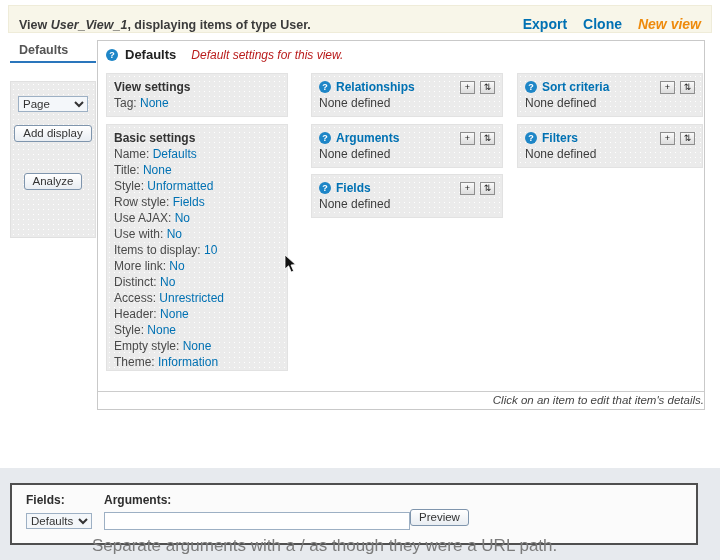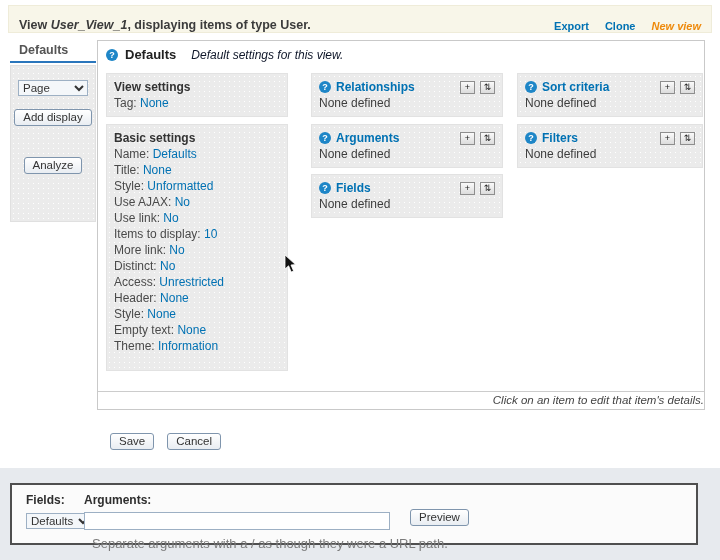--- a/index.html
+++ b/index.html
@@ -3,39 +3,39 @@
 <meta charset="utf-8">
 <style>
   * { margin:0; padding:0; box-sizing:border-box; }
   body { background:#fff; font-family:"Liberation Sans", sans-serif; }
   #screen { position:relative; width:720px; height:560px; background:#fff; overflow:hidden; font-size:12px; color:#3d3d3d; }
 
   
   .topbar { position:absolute; left:8px; top:5px; width:704px; height:28px; background:#f8f6e9; border:1px solid #efecd9; display:flex; align-items:flex-end; justify-content:space-between; padding:0 10px; }
   .topbar .title { font-weight:bold; color:#3b3b3b; font-size:12.5px; }
   .topbar .title em { font-style:italic; }
-  .topbar .links { display:flex; gap:16px; font-weight:bold; font-size:11px; }
+  .topbar .links { display:flex; gap:16px; font-weight:bold; font-size:14px; }
   .link-blue { color:#0071b3; text-decoration:none; cursor:pointer; }
   .link-orange { color:#ee8a0c; font-style:italic; text-decoration:none; cursor:pointer; }
 
   
   .sidebar { position:absolute; left:10px; top:40px; width:86px; }
   .tab { font-weight:bold; color:#555; font-size:12.5px; padding:3px 0 4px 9px; border-bottom:2px solid #2a76bc; background:#fff; }
-  .display-box { margin-top:2px; height:157px; background-color:#ebebeb; background-image:radial-gradient(#ffffff 22%, rgba(255,255,255,0) 24%); background-size:5px 5px; border:1px solid #e0e0e0; padding-top:14px; text-align:center; }
+  .display-box { margin-top:18px; height:157px; background-color:#ebebeb; background-image:radial-gradient(#ffffff 22%, rgba(255,255,255,0) 24%); background-size:5px 5px; border:1px solid #e0e0e0; padding-top:14px; text-align:center; }
   select { font-family:"Liberation Sans", sans-serif; font-size:11.5px; color:#333; border:1px solid #9db0c4; background:#f4f7fa; }
   .display-box select { width:70px; }
   .btn { font-family:"Liberation Sans", sans-serif; font-size:11.5px; color:#333; background:linear-gradient(#ffffff,#e9edf2); border:1px solid #7f95ad; border-radius:3px; padding:1px 8px 2px; cursor:pointer;text-align:center; }
   .display-box .btn-add { margin-top:13px; }
   .display-box .btn-analyze { margin-top:31px; }
 
   
   .panel { position:absolute; left:97px; top:40px; width:608px; height:370px; border:1px solid #c9c9c9; background:#fff; }
   .panel-head { display:flex; align-items:center; gap:7px; padding:6px 0 0 8px; }
   .panel-head .h { font-weight:bold; color:#222; font-size:13px; }
-  .panel-head .sub { font-style:italic; color:#0f172a; font-size:12px; margin-left:8px; }
+  .panel-head .sub { font-style:italic; color:#b91c1c; font-size:12px; margin-left:8px; }
   .help-icon { display:inline-block; width:12px; height:12px; border-radius:50%; background:#1e86c7; color:#fff; font-size:9px; font-weight:bold; line-height:12px; text-align:center; cursor:pointer; flex:none; }
 
   .box { position:absolute; background-color:#ebebeb; background-image:radial-gradient(#ffffff 22%, rgba(255,255,255,0) 24%); background-size:5px 5px; border:1px solid #e2e2e2; padding:5px 7px 6px; line-height:16px; }
   .box .box-title { font-weight:bold; color:#333; }
   .box .sec-head { display:flex; align-items:center; gap:5px; }
   .box .sec-title { font-weight:bold; color:#0071b3; text-decoration:none; cursor:pointer; }
   .box .spacer { flex:1; }
   .mini-btn { width:15px; height:13px; font-size:9px; line-height:11px; text-align:center; color:#222; background:linear-gradient(#fafafa,#dcdcdc); border:1px solid #8e8e8e; cursor:pointer; padding:0; font-family:"Liberation Sans", sans-serif; }
   .row { color:#4a4a4a; white-space:nowrap; }
   .row a { color:#0071b3; text-decoration:none; cursor:pointer; }
@@ -45,24 +45,24 @@
 
   
   .actions { position:absolute; left:110px; top:433px; display:flex; gap:13px; }
 
   
   .bottom-strip { position:absolute; left:0; top:468px; width:720px; height:92px; background:#e7eaee; }
   .preview-panel { position:absolute; left:10px; top:15px; width:688px; height:62px; border:2px solid #4f4f4f; background:#fbfbfb; }
   .pp-display { position:absolute; left:14px; top:8px; }
   .pp-label { font-weight:bold; color:#2e2e2e; font-size:12px; }
   .pp-display select { margin-top:6px; width:66px; }
-  .pp-args { position:absolute; left:72px; top:8px; }
+  .pp-args { position:absolute; left:92px; top:8px; }
   .pp-args input { margin-top:5px; width:306px; height:18px; border:1px solid #9db0c4; font-family:"Liberation Sans", sans-serif; font-size:12px; padding:0 3px; background:#fff; }
   .pp-preview { position:absolute; left:398px; top:24px; }
-  .pp-help { position:absolute; left:80px; top:51px; color:#7b7b7b; font-size:13px; }
+  .pp-help { position:absolute; left:80px; top:51px; color:#7b7b7b; font-size:17px; }
 
   .cursor { position:absolute; left:284px; top:255px; width:14px; height:20px; pointer-events:none; }
 </style>
 </head>
 <body>
 
 <div id="screen">
 
   <div class="topbar">
     <div class="title"><span>View </span><em>User_View_1</em><span>, displaying items of type User.</span></div>
@@ -94,29 +94,30 @@
     <div class="box" style="left:8px; top:32px; width:182px; height:44px;">
       <div class="box-title">View settings</div>
       <div class="row"><span>Tag:</span> <a>None</a></div>
     </div>
 
     <div class="box" style="left:8px; top:83px; width:182px; height:247px;">
       <div class="box-title">Basic settings</div>
       <div class="row"><span>Name:</span> <a>Defaults</a></div>
       <div class="row"><span>Title:</span> <a>None</a></div>
       <div class="row"><span>Style:</span> <a>Unformatted</a></div>
+      <div class="row"><span>Row style:</span> <a>Fields</a></div>
       <div class="row"><span>Use AJAX:</span> <a>No</a></div>
-      <div class="row"><span>Use link:</span> <a>No</a></div>
+      <div class="row"><span>Use with:</span> <a>No</a></div>
       <div class="row"><span>Items to display:</span> <a>10</a></div>
       <div class="row"><span>More link:</span> <a>No</a></div>
       <div class="row"><span>Distinct:</span> <a>No</a></div>
       <div class="row"><span>Access:</span> <a>Unrestricted</a></div>
       <div class="row"><span>Header:</span> <a>None</a></div>
       <div class="row"><span>Style:</span> <a>None</a></div>
-      <div class="row"><span>Empty text:</span> <a>None</a></div>
+      <div class="row"><span>Empty style:</span> <a>None</a></div>
       <div class="row"><span>Theme:</span> <a>Information</a></div>
     </div>
 
     <div class="box" style="left:213px; top:32px; width:192px; height:44px;">
       <div class="sec-head">
         <span class="help-icon">?</span>
         <a class="sec-title">Relationships</a>
         <span class="spacer"></span>
         <button class="mini-btn">+</button>
         <button class="mini-btn">⇅</button>
@@ -164,24 +165,20 @@
         <span class="spacer"></span>
         <button class="mini-btn">+</button>
         <button class="mini-btn">⇅</button>
       </div>
       <div class="empty">None defined</div>
     </div>
 
     <div class="panel-foot">Click on an item to edit that item's details.</div>
   </div>
 
-  <div class="actions">
-    <button class="btn">Save</button>
-    <button class="btn">Cancel</button>
-  </div>
 
   <div class="bottom-strip">
     <div class="preview-panel">
       <div class="pp-display">
         <div class="pp-label">Fields:</div>
         <select>
           <option>Defaults</option>
         </select>
       </div>
       <div class="pp-args">

